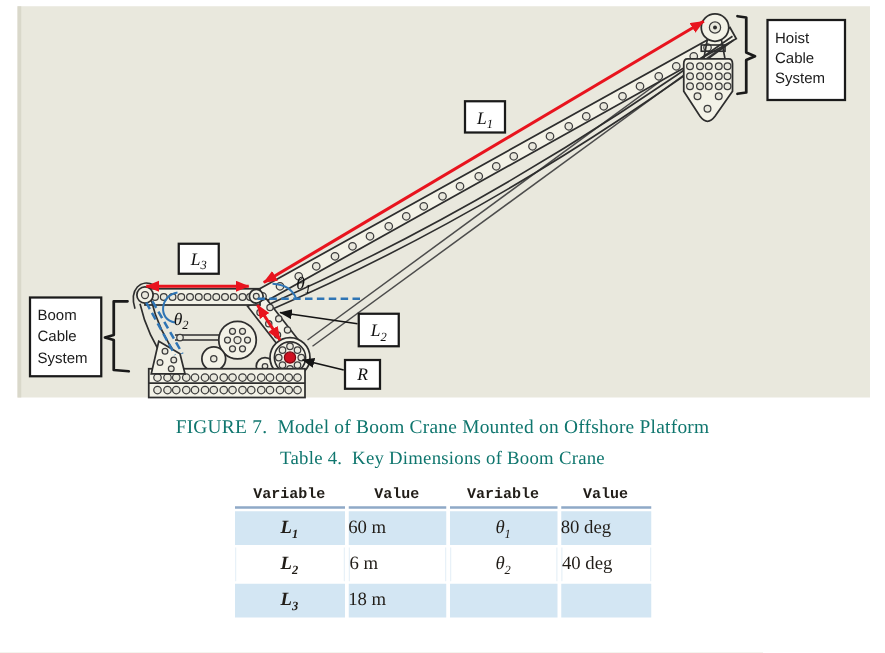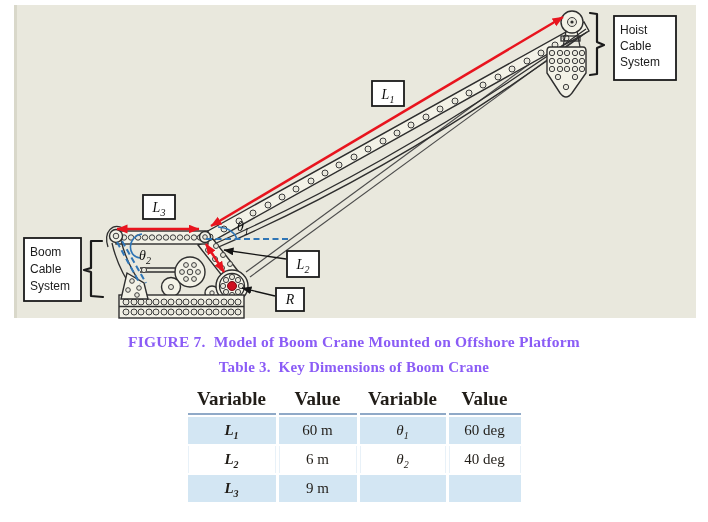--- a/index.html
+++ b/index.html
@@ -11,29 +11,29 @@
   .hole{fill:#e9e8dd;stroke:#3d3d3d;stroke-width:1;}
   .red{stroke:#e8141e;stroke-width:2.5;fill:none;}
   .blue{stroke:#2f75b5;stroke-width:2;fill:none;stroke-dasharray:6 3.5;}
   .bluearc{stroke:#2f75b5;stroke-width:1.6;fill:none;}
   .blk{stroke:#141414;stroke-width:1.4;fill:none;}
   .box{fill:#ffffff;stroke:#1a1a1a;stroke-width:1.8;}
   .brk{stroke:#1a1a1a;stroke-width:2.2;fill:none;stroke-linejoin:round;stroke-linecap:round;}
   .figtext{font-family:"Liberation Serif",serif;font-style:italic;font-size:14px;fill:#101010;}
   .figsub{font-size:10px;}
   .callout{font-family:"Liberation Sans",sans-serif;font-size:12px;fill:#1b1b1b;}
-  .caption{text-align:center;font-size:15.5px;color:#8b5cf6;margin-top:9px;white-space:pre;letter-spacing:.2px;font-weight:bold;}
+  .caption{text-align:center;font-size:15.5px;color:#0f766e;margin-top:9px;white-space:pre;letter-spacing:.2px;}
   .caption.table-cap{font-size:15px;margin-top:8px;}
   table.dims{margin:9px auto 0;border-collapse:separate;border-spacing:3px 2px;table-layout:fixed;color:#211d18;}
-  table.dims th{font-size:19px;font-weight:bold;padding:1px 0 3px;border-bottom:2px solid #8fa9c7;}
+  table.dims th{font-size:12px;font-weight:bold;padding:1px 0 3px;border-bottom:2px solid #8fa9c7;font-family:Liberation Mono, monospace;}
   table.dims td{height:25px;padding:1px 0;font-size:15px;}
   td.shade{background:#d3e6f3;}
   td.plain{background:#ffffff;border-left:1px solid #e8f1f8;border-right:1px solid #e8f1f8;}
   td.var{text-align:center;font-style:italic;font-weight:bold;}
-  td.val{text-align:center;padding-left:9px;}
+  td.val{text-align:left;padding-left:9px;}
   td.var sub{font-size:10px;font-style:italic;line-height:0;}
 </style>
 </head>
 <body>
 
 <div>
 
 <svg width="708" height="324" viewBox="0 0 708 324">
   <defs>
     <marker id="mr" markerUnits="userSpaceOnUse" markerWidth="12" markerHeight="10" refX="10.5" refY="4.5" orient="auto-start-reverse">
@@ -280,21 +280,21 @@
     <rect class="box" x="614" y="16" width="62" height="64"></rect>
     <text class="callout" x="620" y="34"><tspan>Hoist</tspan><tspan x="620" dy="16">Cable</tspan><tspan x="620" dy="16">System</tspan></text>
   </g>
   <g>
     <rect class="box" x="24" y="238" width="57" height="63"></rect>
     <text class="callout" x="30" y="256"><tspan>Boom</tspan><tspan x="30" dy="17">Cable</tspan><tspan x="30" dy="17">System</tspan></text>
   </g>
 </svg>
 
 <div class="caption">FIGURE 7.  Model of Boom Crane Mounted on Offshore Platform</div>
-<div class="caption table-cap">Table 3.  Key Dimensions of Boom Crane</div>
+<div class="caption table-cap">Table 4.  Key Dimensions of Boom Crane</div>
 
 <table class="dims">
   <colgroup>
         <col style="width:88px">
         <col style="width:78px">
         <col style="width:86px">
         <col style="width:72px">
       </colgroup>
   <thead>
     <tr>
@@ -302,30 +302,30 @@
       <th>Value</th>
       <th>Variable</th>
       <th>Value</th>
     </tr>
   </thead>
   <tbody>
     <tr>
       <td class="shade var"><span>L</span><sub>1</sub></td>
       <td class="shade val">60 m</td>
       <td class="shade var" style="font-weight:normal"><span>θ</span><sub>1</sub></td>
-      <td class="shade val">60 deg</td>
+      <td class="shade val">80 deg</td>
     </tr>
     <tr>
       <td class="plain var"><span>L</span><sub>2</sub></td>
       <td class="plain val">6 m</td>
       <td class="plain var" style="font-weight:normal"><span>θ</span><sub>2</sub></td>
       <td class="plain val">40 deg</td>
     </tr>
     <tr>
       <td class="shade var"><span>L</span><sub>3</sub></td>
-      <td class="shade val">9 m</td>
+      <td class="shade val">18 m</td>
       <td class="shade var"><span></span></td>
       <td class="shade val"></td>
     </tr>
   </tbody>
 </table>
 
 </div>
 
 </body></html>

